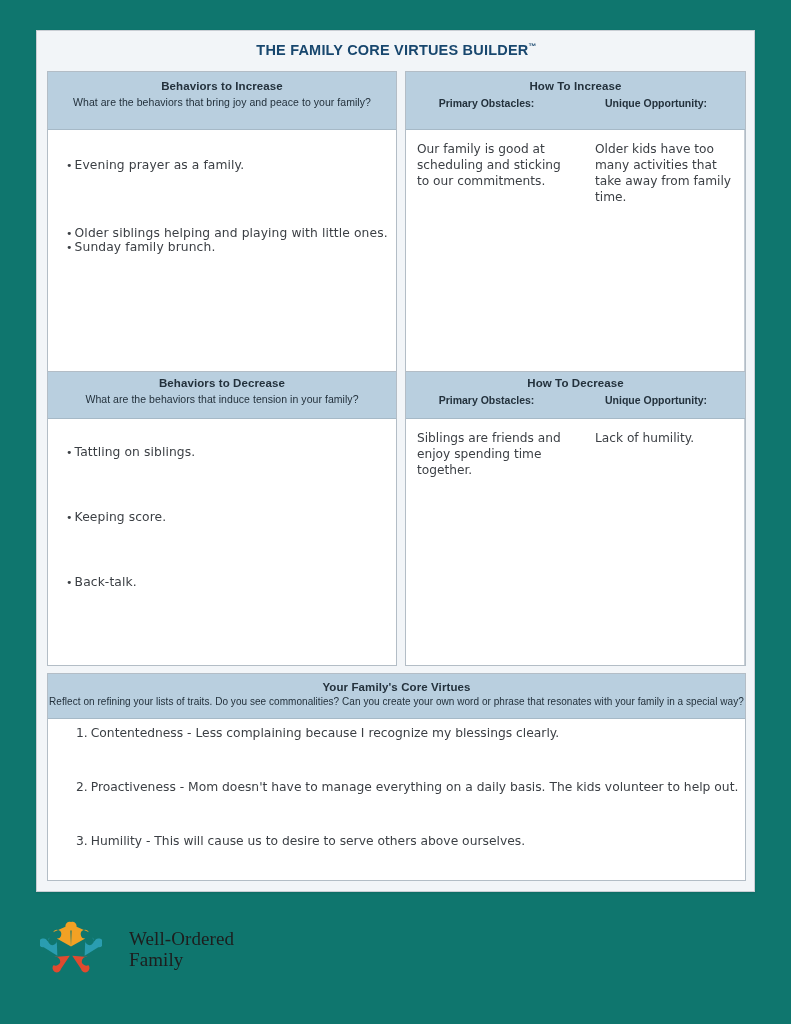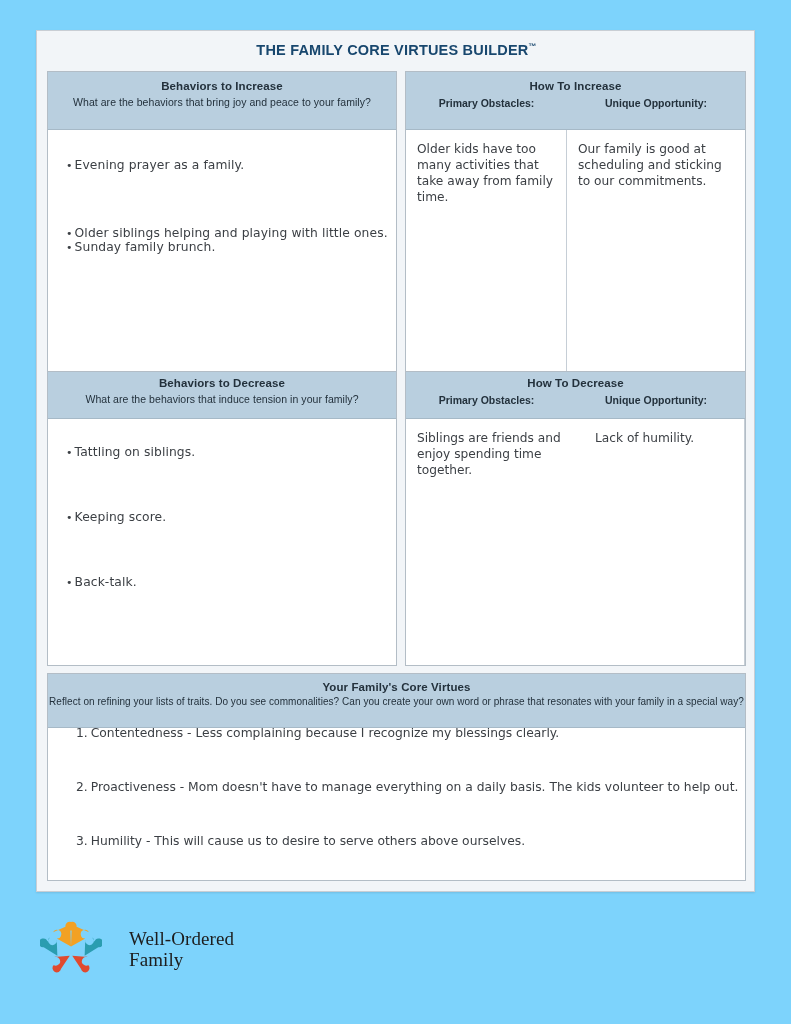--- a/index.html
+++ b/index.html
@@ -12,21 +12,21 @@
     height: 1024px;
     font-family: "Liberation Sans", sans-serif;
     overflow: hidden;
   }
 
   
   .page {
     position: absolute;
     left: 0; top: 0;
     width: 791px; height: 1024px;
-    background: #7dd3fc;
+    background: #0f766e;
   }
 
   .worksheet {
     position: absolute;
     left: 36px; top: 30px;
     width: 719px;
     height: 862px;
     background: #f2f5f8;
     border: 1px solid #c9ced4;
     box-sizing: border-box;
@@ -211,22 +211,22 @@
 
     <div class="box" id="panel-how-inc">
       <div class="bandhead" style="height:58px;">
         <div class="h-title">How To Increase</div>
         <div class="sub-split">
           <div class="col-a">Primary Obstacles:</div>
           <div class="col-b">Unique Opportunity:</div>
         </div>
       </div>
       <div class="two-col" style="top:58px;">
+        <div class="cell b">Our family is good at scheduling and sticking to our commitments.</div>
         <div class="cell a">Older kids have too many activities that take away from family time.</div>
-        <div class="cell b">Our family is good at scheduling and sticking to our commitments.</div>
       </div>
     </div>
 
     <div class="box" id="panel-decrease">
       <div class="bandhead" style="height:47px;">
         <div class="h-title" style="padding-top:5px;">Behaviors to Decrease</div>
         <div class="h-sub">What are the behaviors that induce tension in your family?</div>
       </div>
       <div class="hand-list" style="top:73px;">
         <div class="hand-item" style="margin-bottom:51px;"><span class="bullet">•</span><span>Tattling on siblings.</span></div>
@@ -243,21 +243,21 @@
           <div class="col-b">Unique Opportunity:</div>
         </div>
       </div>
       <div class="two-col" style="top:47px;">
         <div class="cell b">Siblings are friends and enjoy spending time together.</div>
         <div class="cell a">Lack of humility.</div>
       </div>
     </div>
 
     <div class="box" id="panel-virtues">
-      <div class="bandhead virtues-head" style="height:54px;">
+      <div class="bandhead virtues-head" style="height:45px;">
         <div class="h-title">Your Family's Core Virtues</div>
         <div class="h-sub">Reflect on refining your lists of traits. Do you see commonalities? Can you create your own word or phrase that resonates with your family in a special way?</div>
       </div>
       <div class="virtues-body">
         <div class="virtue-row" style="margin-bottom:40px;"><span class="num">1.</span><span>Contentedness - Less complaining because I recognize my blessings clearly.</span></div>
         <div class="virtue-row" style="margin-bottom:40px;"><span class="num">2.</span><span>Proactiveness - Mom doesn't have to manage everything on a daily basis. The kids volunteer to help out.</span></div>
         <div class="virtue-row"><span class="num">3.</span><span>Humility - This will cause us to desire to serve others above ourselves.</span></div>
       </div>
     </div>
 

